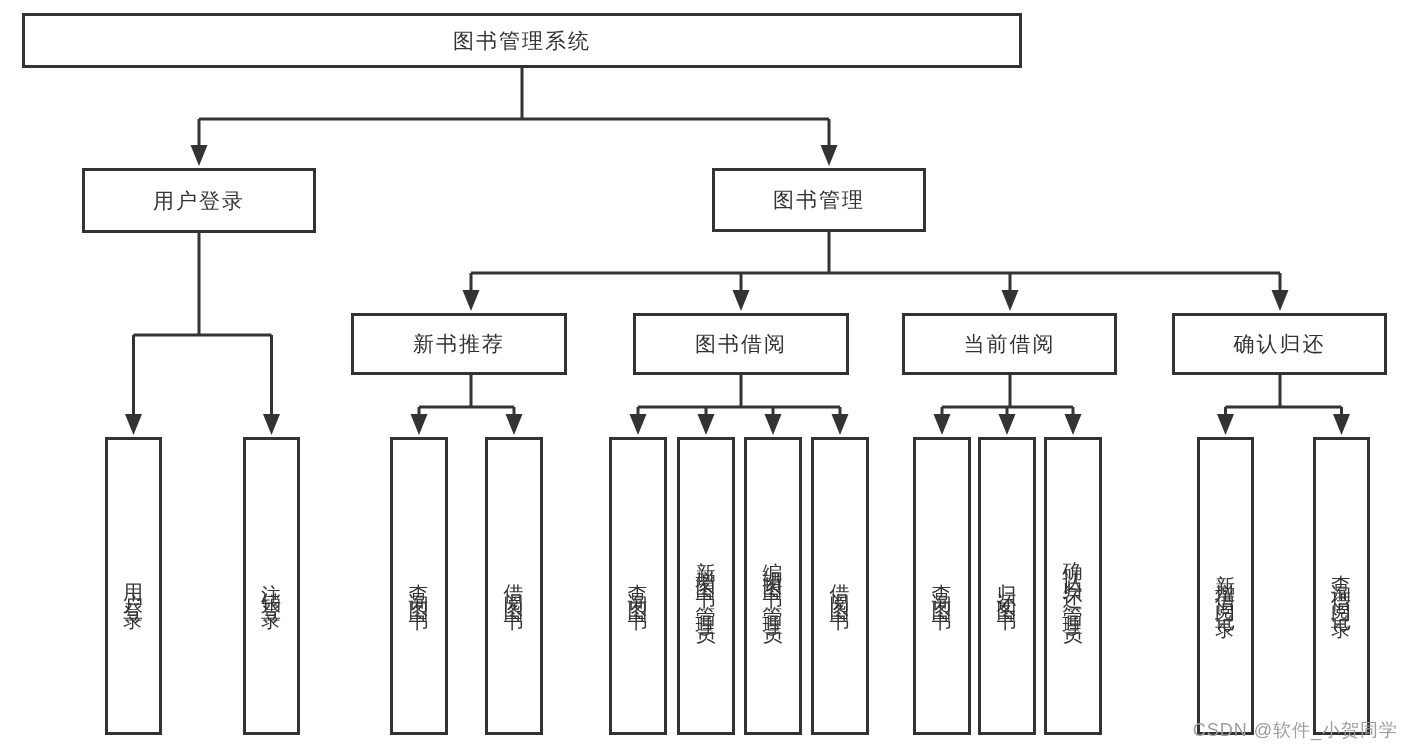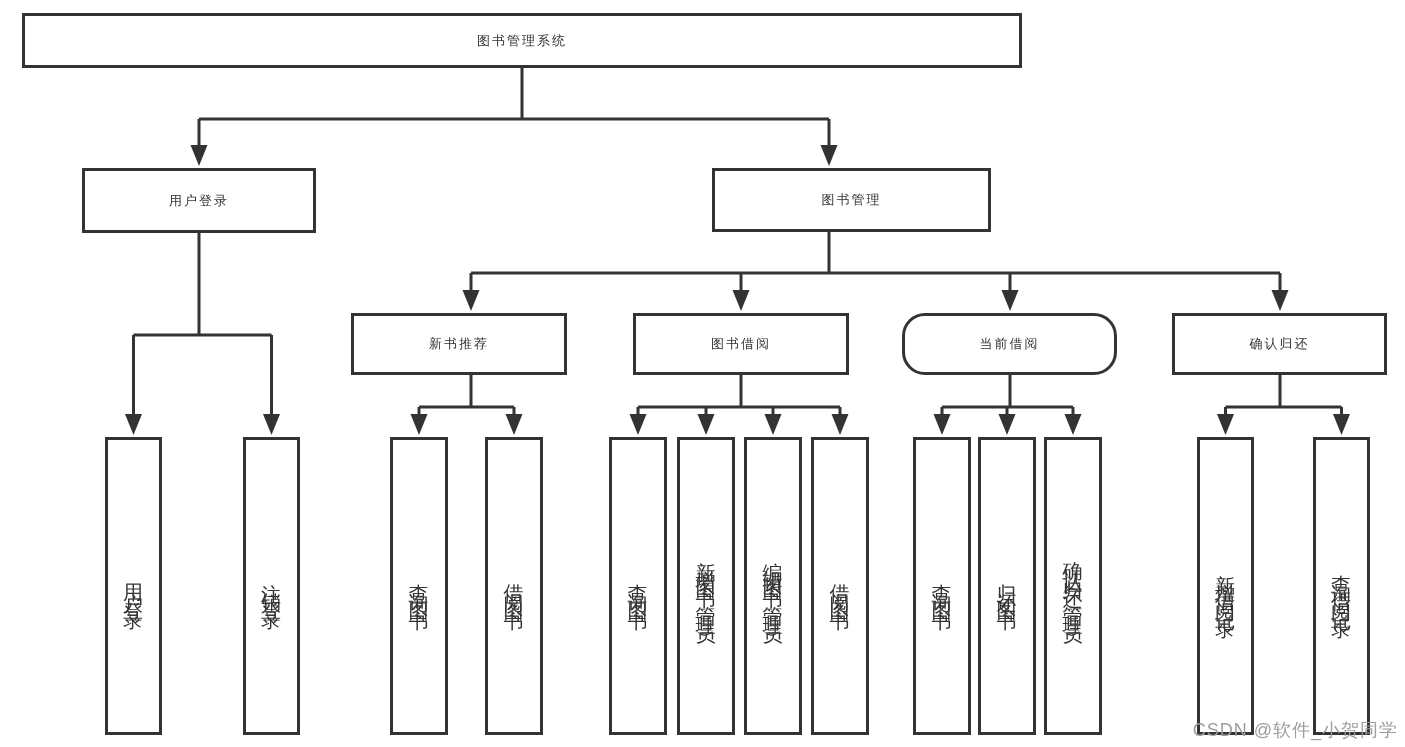--- a/index.html
+++ b/index.html
@@ -27,21 +27,21 @@
     box-sizing: border-box;
     border: 3px solid #333333;
     background: #ffffff;
     display: flex;
     align-items: center;
     justify-content: center;
     color: #333333;
     z-index: 1;
   }
   .hlabel {
-    font-size: 13px;
+    font-size: 21px;
     letter-spacing: 2px;
     white-space: nowrap;
   }
   .vtext {
     writing-mode: vertical-rl;
     text-orientation: mixed;
     font-size: 20px;
     letter-spacing: 9px;
     line-height: 1.1;
     white-space: nowrap;
@@ -125,31 +125,31 @@
     </g>
   </svg>
 
   <div class="node" style="left:22px; top:13px; width:1000px; height:55px;">
     <span class="hlabel">图书管理系统</span>
   </div>
 
   <div class="node" style="left:82px; top:168px; width:234px; height:65px;">
     <span class="hlabel">用户登录</span>
   </div>
-  <div class="node" style="left:712px; top:168px; width:279px; height:64px;">
+  <div class="node" style="left:712px; top:168px; width:214px; height:64px;">
     <span class="hlabel">图书管理</span>
   </div>
 
   <div class="node" style="left:351px; top:313px; width:216px; height:62px;">
     <span class="hlabel">新书推荐</span>
   </div>
   <div class="node" style="left:633px; top:313px; width:216px; height:62px;">
     <span class="hlabel">图书借阅</span>
   </div>
-  <div class="node" style="left:902px; top:313px; width:215px; height:62px;border-radius:23px;">
+  <div class="node" style="left:902px; top:313px; width:215px; height:62px;">
     <span class="hlabel">当前借阅</span>
   </div>
   <div class="node" style="left:1172px; top:313px; width:215px; height:62px;">
     <span class="hlabel">确认归还</span>
   </div>
 
   <div class="node" style="left:105px; top:437px; width:57px; height:298px;">
     <span class="vtext">用户登录</span>
   </div>
   <div class="node" style="left:243px; top:437px; width:57px; height:298px;">

